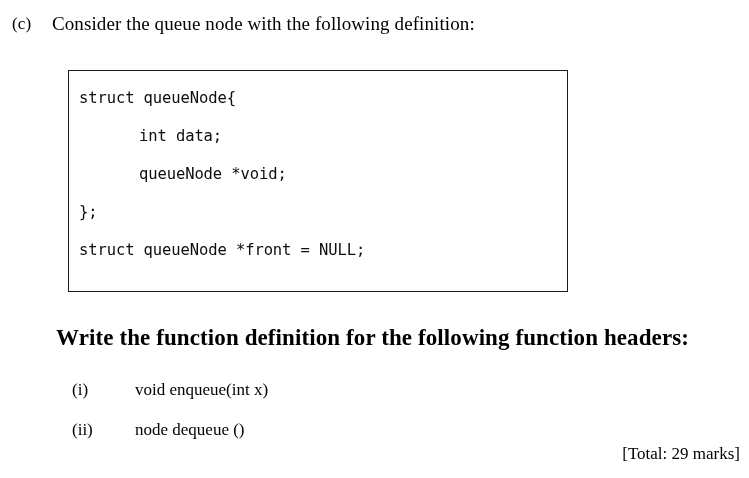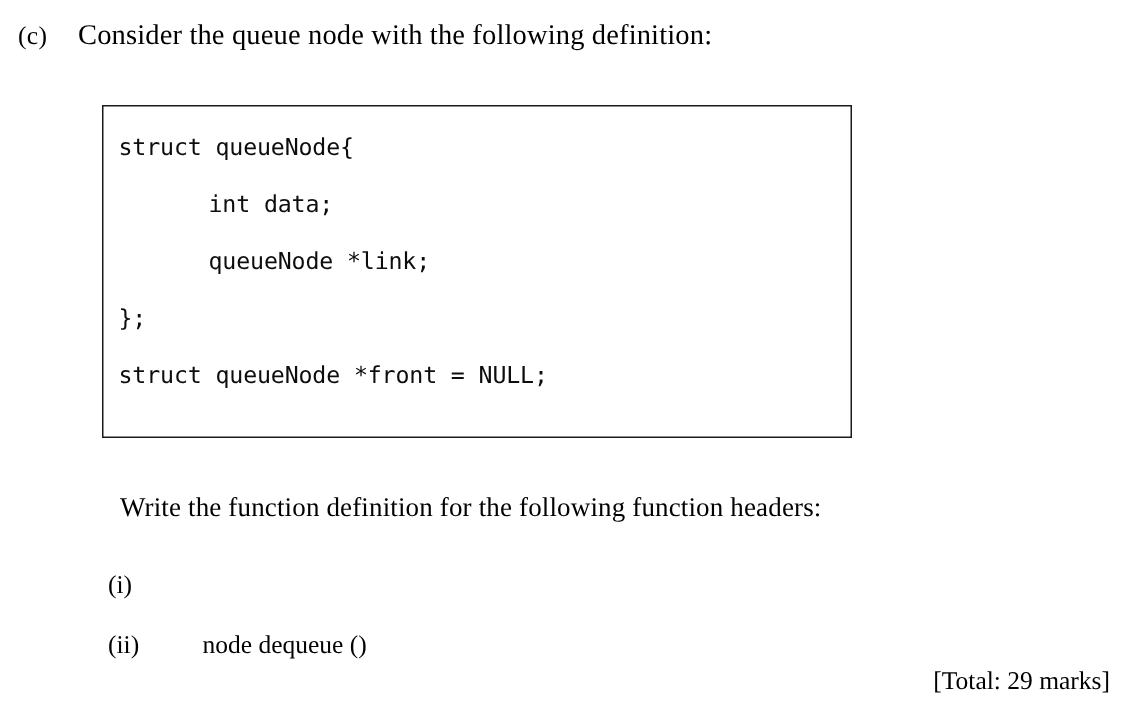--- a/index.html
+++ b/index.html
@@ -78,26 +78,27 @@
     color: #0d0d0d;
     letter-spacing: -0.1px;
   }
   .code-line.indent {
     padding-left: 60px;
   }
 
   
   .instruction {
     position: absolute;
-    left: 80px;
+    left: 56px;
     top: 326px;
-    font-size: 18px;
+    font-size: 23px;
     line-height: 24px;
     white-space: nowrap;
     letter-spacing: 0.1px;
+    font-weight: bold;
   }
 
   
   .subitem {
     position: absolute;
     left: 0;
     width: 749px;
     height: 26px;
   }
   .subitem-i  { top: 378px; }
@@ -146,30 +147,31 @@
 
   <div class="part-row">
     <span class="part-label">(c)</span>
     <span class="part-text">Consider the queue node with the following definition:</span>
   </div>
 
   <div class="code-box">
     <div class="code-list">
       <div class="code-line">struct queueNode{</div>
       <div class="code-line indent">int data;</div>
-      <div class="code-line indent">queueNode *link;</div>
+      <div class="code-line indent">queueNode *void;</div>
       <div class="code-line">};</div>
       <div class="code-line">struct queueNode *front = NULL;</div>
     </div>
   </div>
 
   <div class="instruction">Write the function definition for the following function headers:</div>
 
   <div class="subitem subitem-i">
     <span class="subitem-num">(i)</span>
+    <span class="subitem-text">void enqueue(int x)</span>
   </div>
 
   <div class="subitem subitem-ii">
     <span class="subitem-num">(ii)</span>
     <span class="subitem-text">node dequeue ()</span>
   </div>
 
   <div class="total-marks">[Total: 29 marks]</div>
 
 </div>

